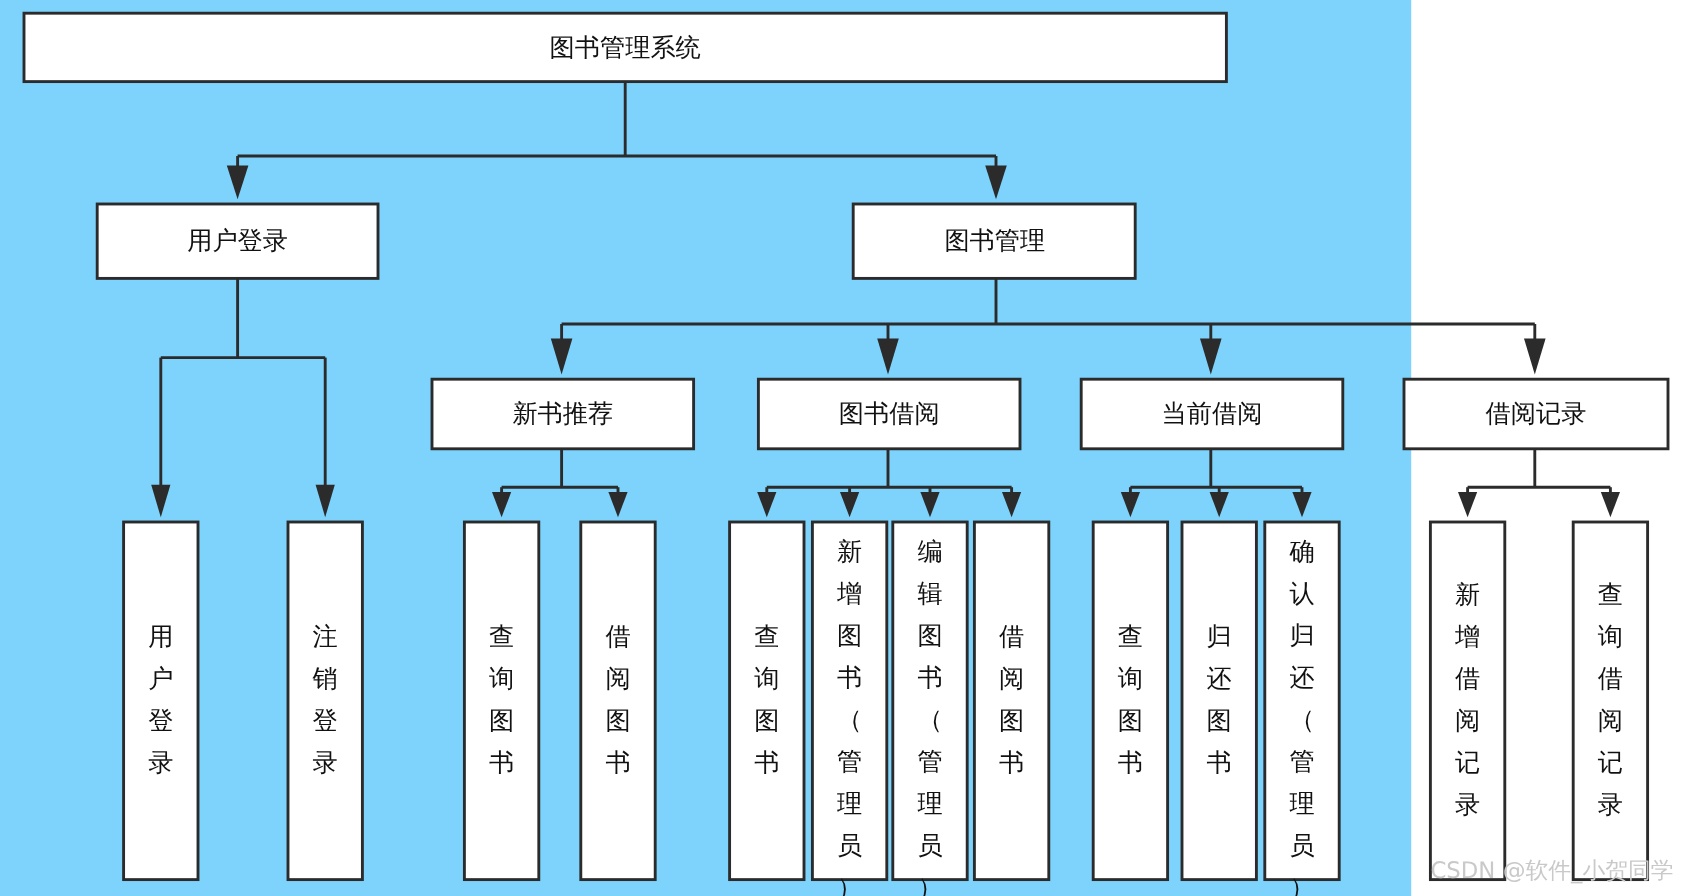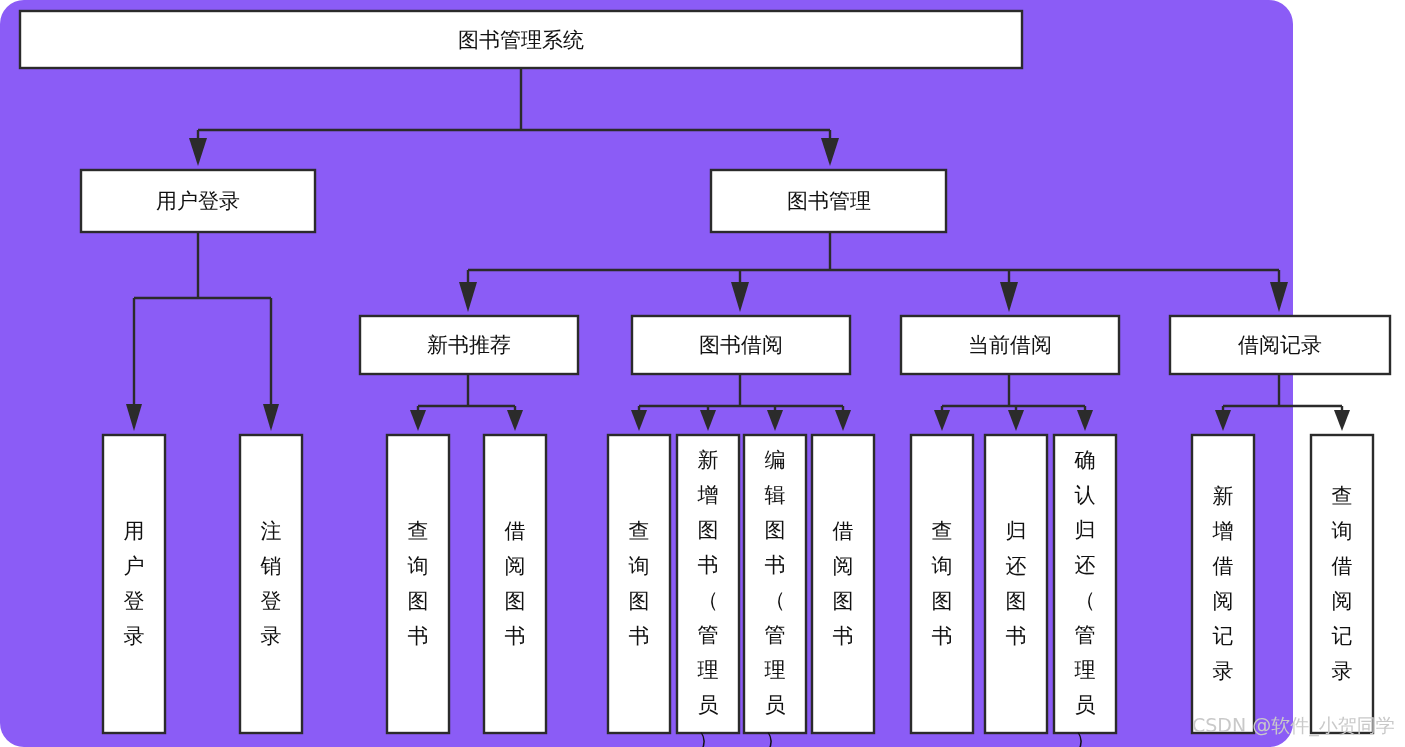--- a/index.html
+++ b/index.html
@@ -8,24 +8,23 @@
     background: #ffffff;
   }
   body {
     width: 1405px;
     height: 747px;
     font-family: "DejaVu Sans", "Liberation Sans", sans-serif;
     overflow: hidden;
   }
   #diagram-root {
     position: relative;
-    width: 1293px;
+    width: 1176px;
     height: 747px;
-    background: #8b5cf6;
-    border-radius: 24px;
+    background: #7dd3fc;
   }
   svg.diagram {
     position: absolute;
     top: 0;
     left: 0;
     width: 1405px;
     height: 747px;
   }
   .node-box {
     fill: #ffffff;

